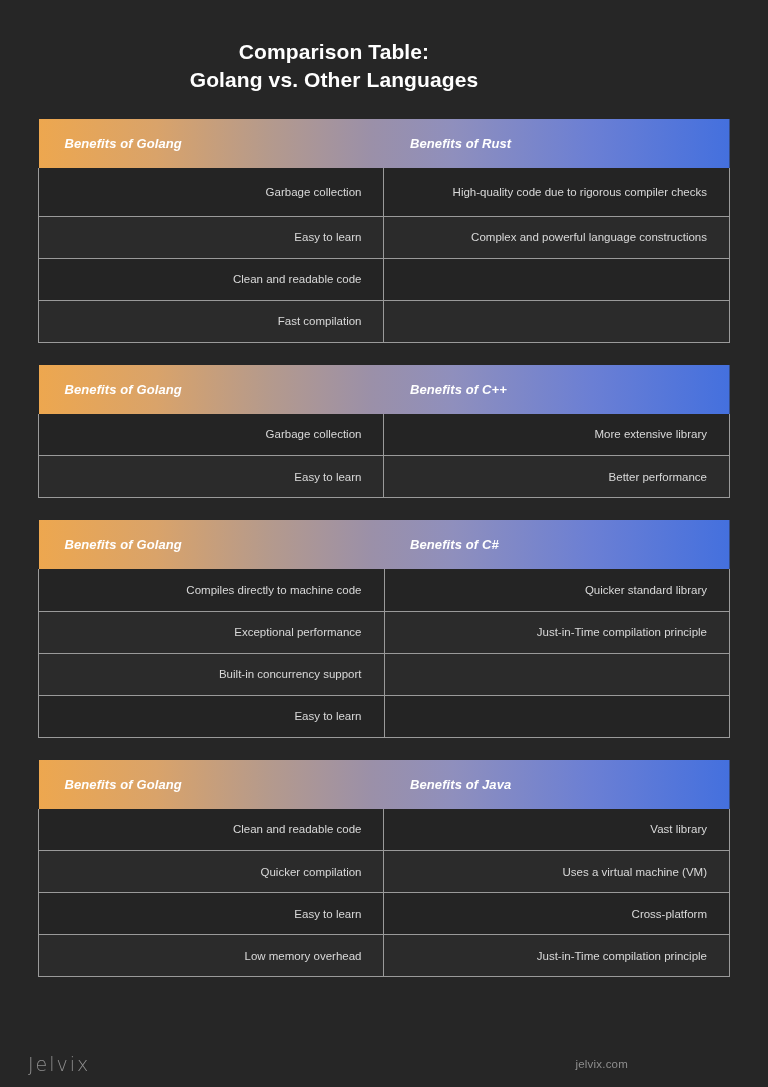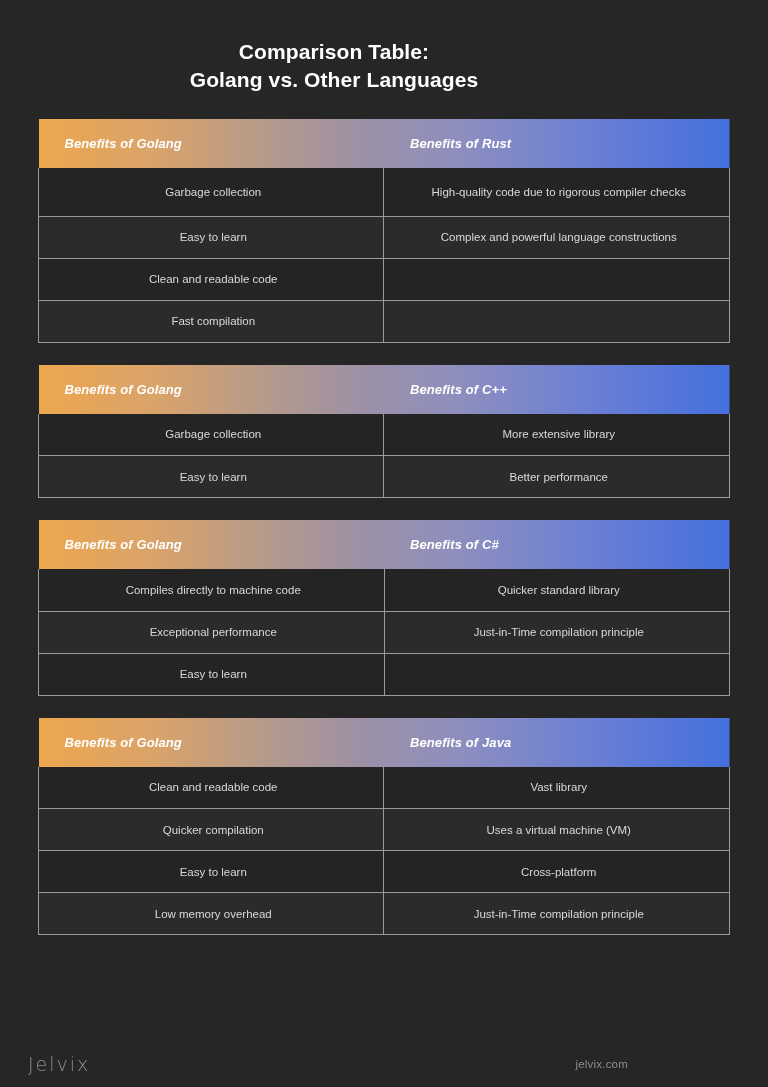--- a/index.html
+++ b/index.html
@@ -71,21 +71,21 @@
 
   .t-row { background: #242424; }
   .t-row.alt { background: #2b2b2b; }
 
   .t-row .cell {
     color: #d9d9d9;
     font-size: 11.5px;
     line-height: 16px;
     padding: 12px 22px 12px 26px;
     vertical-align: middle;
-    text-align: center;
+    text-align: right;
     border-left: 1px solid #9a9a9a;
     border-right: 1px solid #9a9a9a;
     border-bottom: 1px solid #9a9a9a;
   }
   .t-row .cell.col-left  { width: 346px; }
   .t-row .cell.col-right { width: 346px; border-left: 1px solid #9a9a9a; }
 
   .t-row:first-of-type .cell { border-top: none; }
 
   .row-h-1 { height: 48px; }
@@ -180,20 +180,24 @@
         </thead>
         <tbody>
           <tr class="t-row">
             <td class="cell col-left row-h-2">Compiles directly to machine code</td>
             <td class="cell col-right row-h-2">Quicker standard library</td>
           </tr>
           <tr class="t-row alt">
             <td class="cell col-left row-h-2">Exceptional performance</td>
             <td class="cell col-right row-h-2">Just-in-Time compilation principle</td>
           </tr>
+          <tr class="t-row alt">
+            <td class="cell col-left row-h-2">Built-in concurrency support</td>
+            <td class="cell col-right row-h-2"></td>
+          </tr>
           <tr class="t-row">
             <td class="cell col-left row-h-2">Easy to learn</td>
             <td class="cell col-right row-h-2"></td>
           </tr>
         </tbody>
       </table>
       <table class="cmp-table">
         <thead>
           <tr class="t-head">
             <th class="hcell" style="width: 346px;">Benefits of Golang</th>

